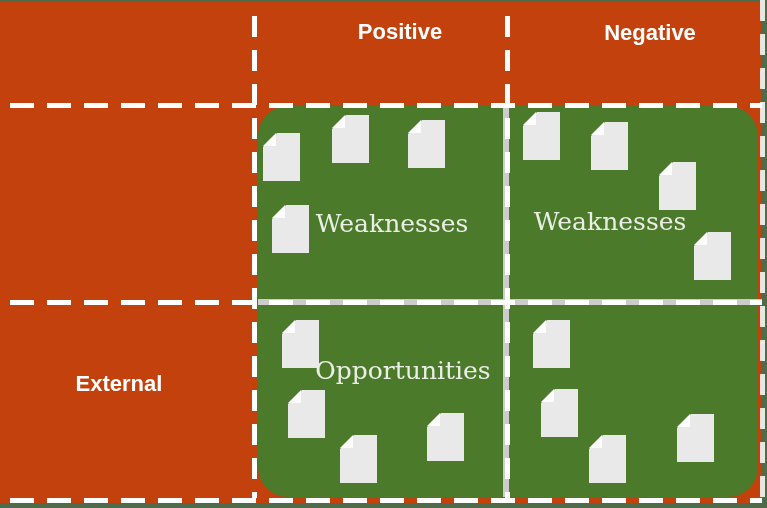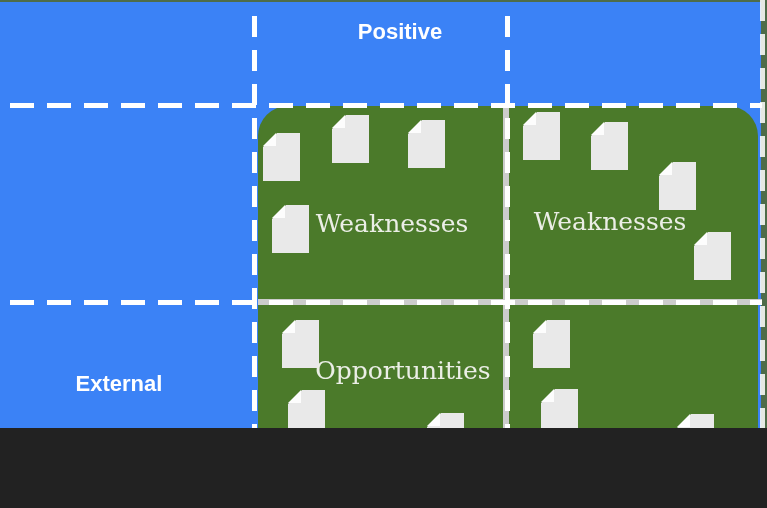--- a/index.html
+++ b/index.html
@@ -1,19 +1,19 @@
 <!DOCTYPE html>
 <html><head>
 <meta charset="utf-8">
 <style>
   html,body{margin:0;padding:0;background:#222;}
   .canvas{
     position:relative;
-    width:767px;height:428px;
-    background:#3b82f6;
+    width:767px;height:508px;
+    background:#c2410c;
     overflow:hidden;
     font-family:"Liberation Sans", sans-serif;
   }
   
   .strip{position:absolute;background:#4e6c49;z-index:1;}
   .strip.top{left:0;top:0;width:767px;height:2px;}
   .strip.right{left:761px;top:0;width:6px;height:508px;}
   .strip.bottom{left:0;top:503px;width:767px;height:5px;}
 
   
@@ -67,20 +67,21 @@
 
   <div class="strip top"></div>
   <div class="strip right"></div>
   <div class="strip bottom"></div>
 
   <div class="panel"></div>
   <div class="gray-line v"></div>
   <div class="gray-line h"></div>
 
   <div class="hdr" style="left:400px;top:32px;">Positive</div>
+  <div class="hdr" style="left:650px;top:33px;">Negative</div>
   <div class="hdr" style="left:119px;top:384px;">External</div>
 
   <div class="qlabel" style="left:392px;top:223px;">Weaknesses</div>
   <div class="qlabel" style="left:610px;top:221px;">Weaknesses</div>
   <div class="qlabel" style="left:403px;top:370px;">Opportunities</div>
 
   <div class="doc" style="left:263px;top:133px;">
       <div class="body"></div>
       <div class="flap"></div>
     </div>

